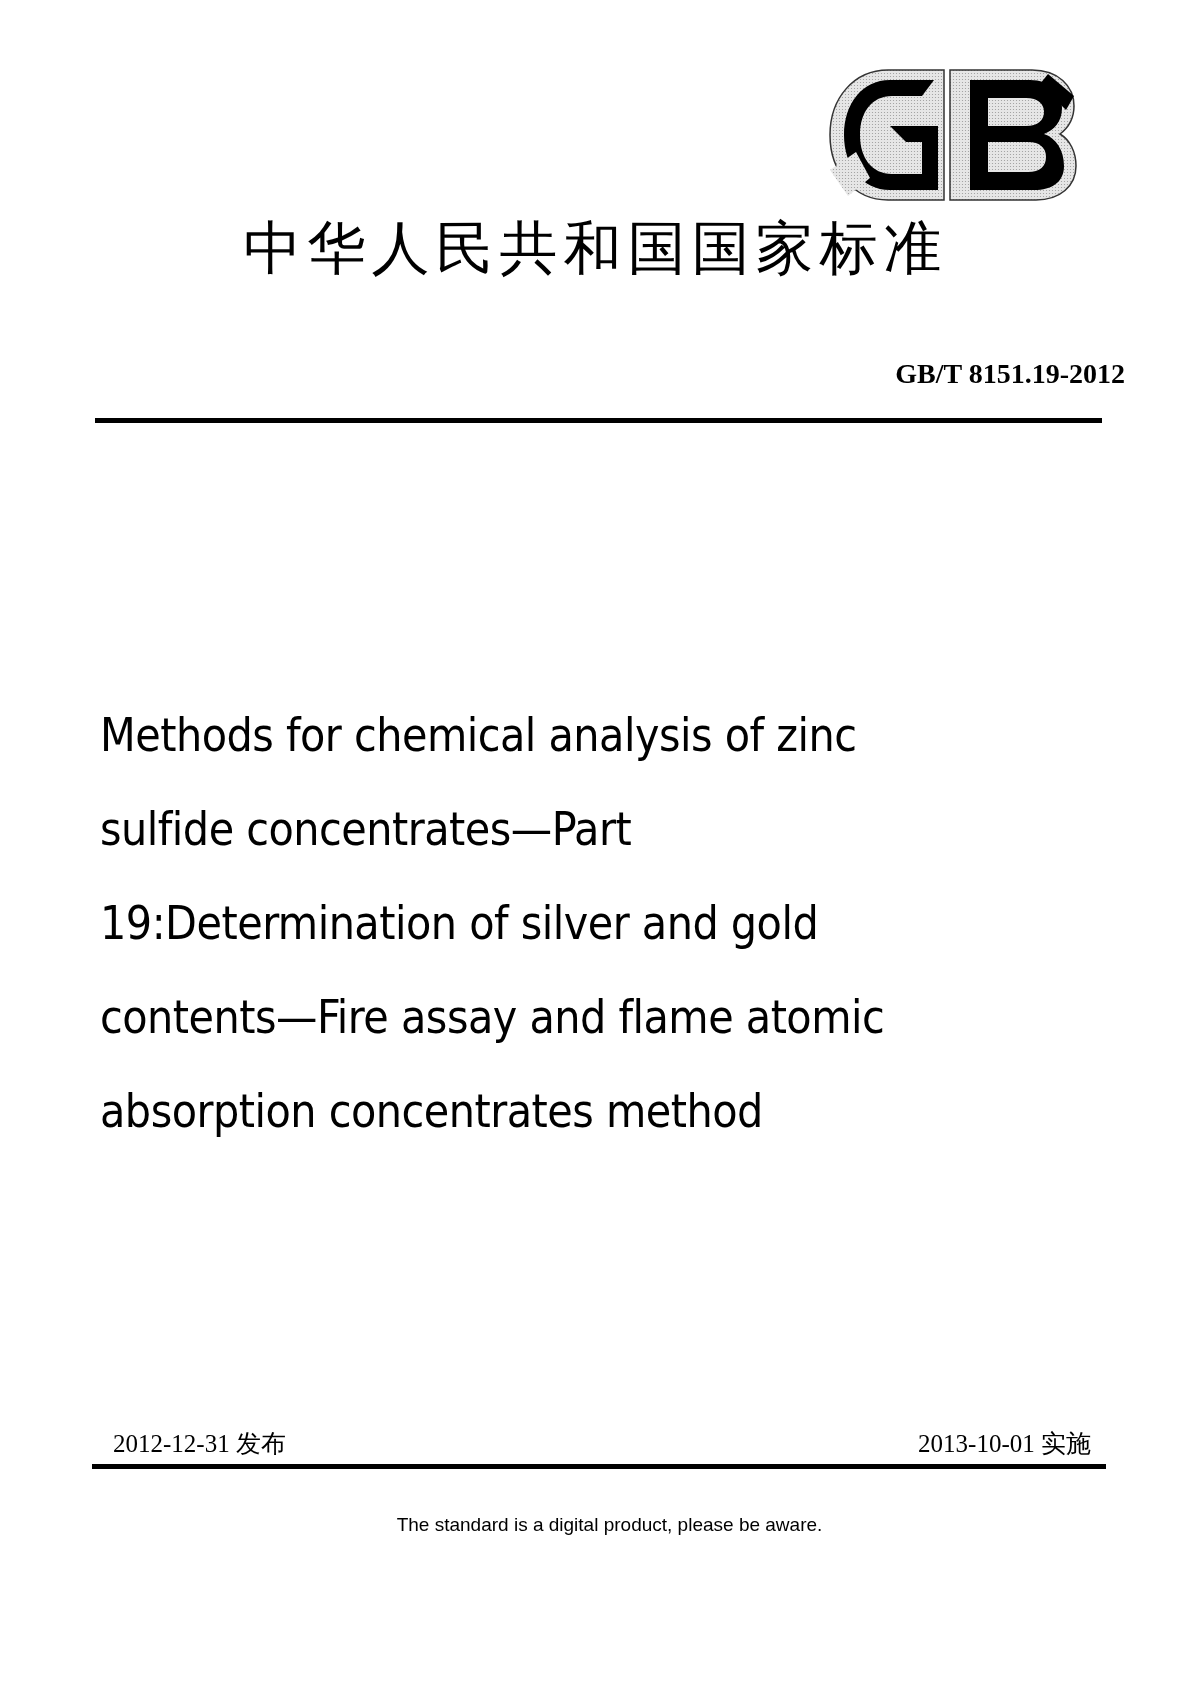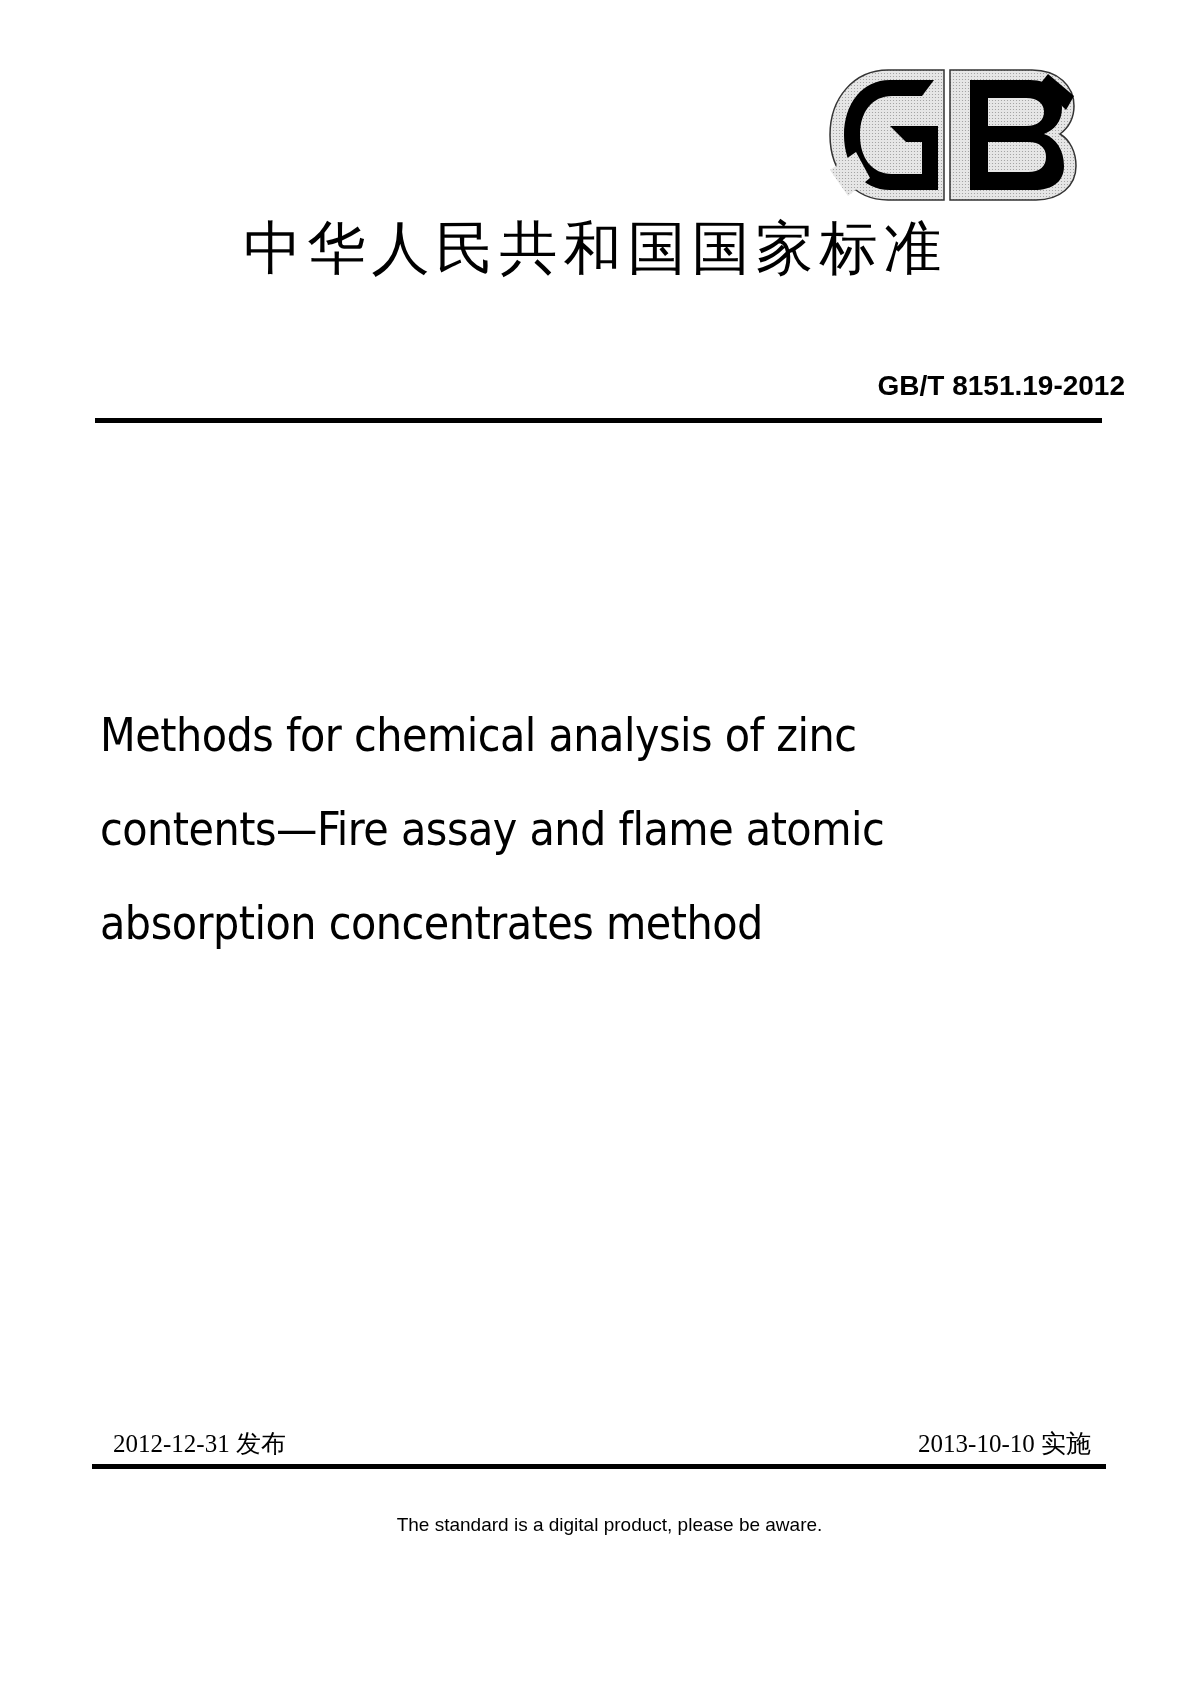--- a/index.html
+++ b/index.html
@@ -6,22 +6,22 @@
     body { width: 1191px; height: 1684px; position: relative; overflow: hidden; color: #000; }
     .abs { position: absolute; }
     #logo { left: 826px; top: 66px; width: 252px; height: 138px; }
     #cn-title {
       left: 0; width: 1191px; top: 212px; text-align: center;
       font-family: "DejaVu Sans", sans-serif; font-weight: normal;
       font-size: 58px; letter-spacing: 6px; line-height: 72px;
       padding-left: 0px;
     }
     #std-number {
-      right: 66px; top: 368px;
-      font-family: Liberation Sans, sans-serif; font-weight: bold;
+      right: 66px; top: 356px;
+      font-family: Liberation Serif, serif; font-weight: bold;
       font-size: 28px; line-height: 36px;
     }
     .rule-top { left: 95px; width: 1007px; top: 418px; height: 5px; background: #000; }
     #en-title {
       left: 100px; width: 1000px; top: 688px; 
       font-family: "DejaVu Sans Condensed", "DejaVu Sans", sans-serif;
       font-size: 46px; line-height: 94px; letter-spacing: -0.5px;
     }
     #en-title .ln { display: block; white-space: nowrap; }
     .date { top: 1428px; font-family: "Liberation Serif", serif; font-size: 25px; line-height: 32px; }
@@ -59,22 +59,24 @@
 </div>
 
 <div class="abs" id="cn-title">中华人民共和国国家标准</div>
 
 <div class="abs" id="std-number">GB/T 8151.19-2012</div>
 
 <div class="abs rule-top"></div>
 
 <div class="abs" id="en-title">
   <span class="ln">Methods for chemical analysis of zinc</span>
+  <span class="ln">sulfide concentrates—Part</span>
+  <span class="ln">19:Determination of silver and gold</span>
   <span class="ln">contents—Fire assay and flame atomic</span>
   <span class="ln">absorption concentrates method</span>
 </div>
 
 <div class="abs date" id="issue-date">2012-12-31 发布</div>
-<div class="abs date" id="impl-date">2013-10-10 实施</div>
+<div class="abs date" id="impl-date">2013-10-01 实施</div>
 
 <div class="abs rule-bottom"></div>
 
 <div class="abs" id="notice">The standard is a digital product, please be aware.</div>
 
 </body></html>

